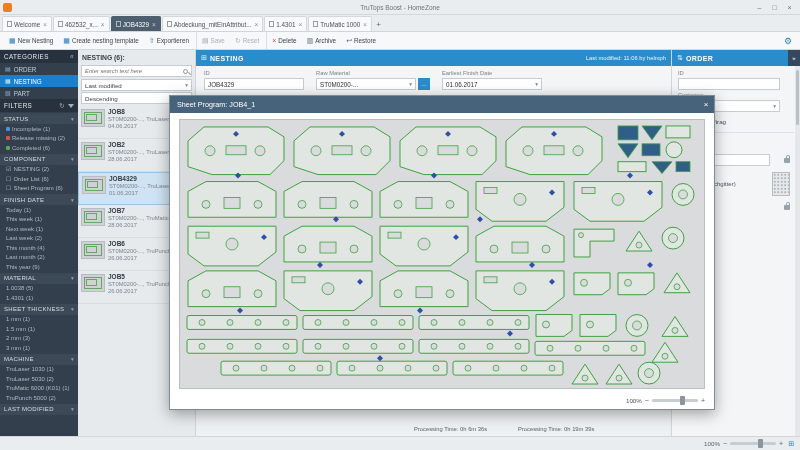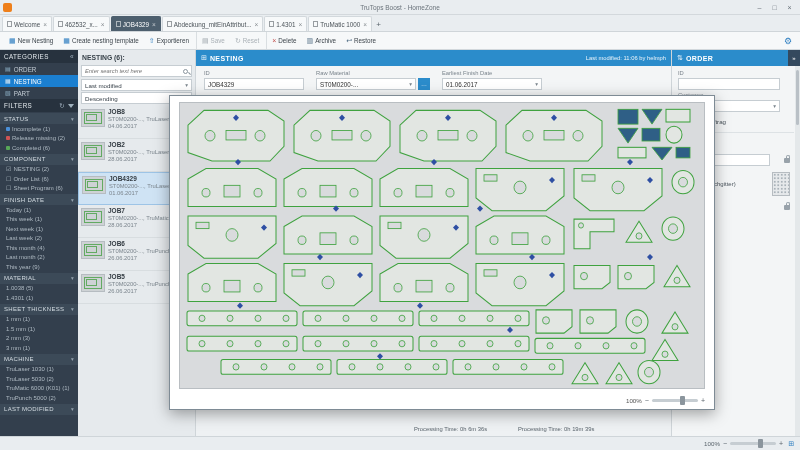--- a/index.html
+++ b/index.html
@@ -591,20 +591,24 @@
       <span class="zbtn">−</span>
       <div class="slider">
           <div class="sl-thumb"></div>
         </div>
       <span class="zbtn">+</span>
       <span class="sb-grid">⊞</span>
     </div>
   </footer>
 
   <div class="modal">
+    <div class="modal-header">
+      <span>Sheet Program: JOB4_1</span>
+      <span class="modal-close">×</span>
+    </div>
     <div class="modal-body">
       <div class="sheet">
         <svg id="sheet-svg" viewBox="0 0 524 270" preserveAspectRatio="none" xmlns="http://www.w3.org/2000/svg" xmlns:xlink="http://www.w3.org/1999/xlink">
           <defs>
             <g id="symA">
               <path class="po" d="M2,16 L18,2 L82,2 L98,12 L98,36 L84,50 L26,50 L2,42 Z"></path>
               <circle class="ph" cx="24" cy="26" r="5"></circle>
               <circle class="ph" cx="74" cy="26" r="5"></circle>
               <rect class="ph" x="40" y="21" width="20" height="9"></rect>
               <path class="mk" d="M50,6 l3,3 -3,3 -3,-3 z"></path>

